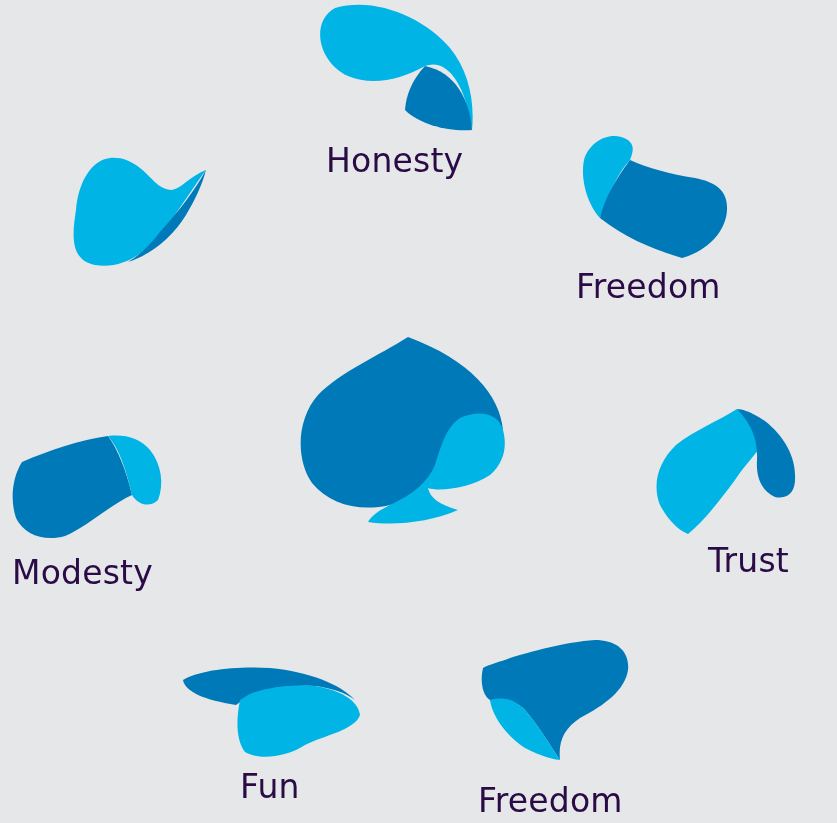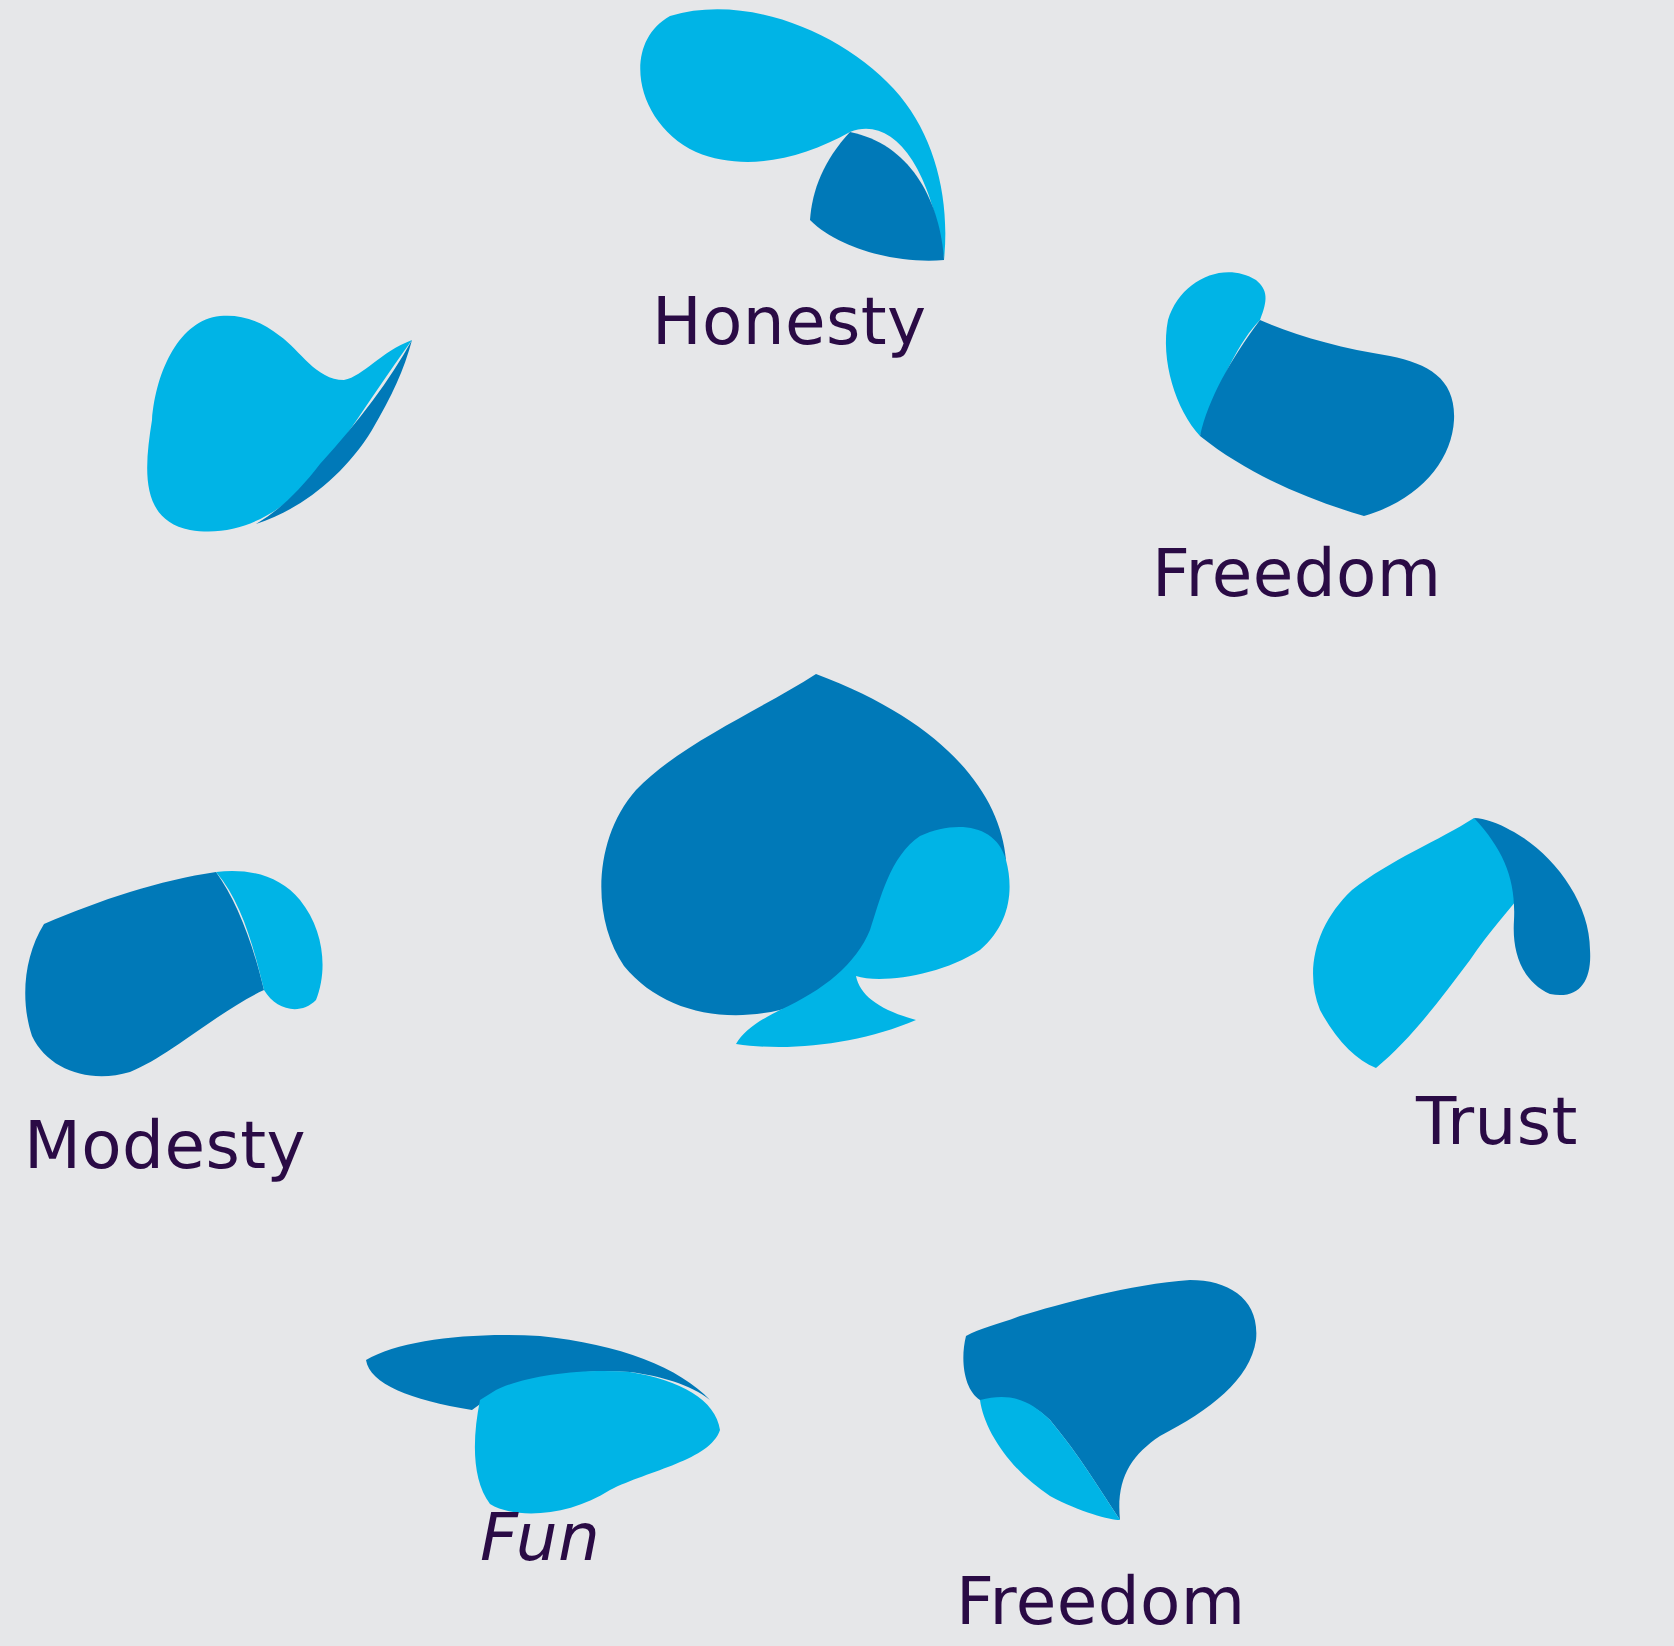--- a/index.html
+++ b/index.html
@@ -66,15 +66,15 @@
     <g>
       <path d="M483,668 C480,680 482,695 490,700 C500,705 510,695 525,710 C540,728 550,745 560,760 C558,740 565,728 580,718 C605,705 625,690 628,670 C630,650 615,640 595,640 C565,642 530,652 510,658 C500,662 490,664 483,668 Z" fill="#0079b8"></path>
       <path d="M490,700 C492,715 505,735 525,748 C540,756 555,760 560,760 C550,745 540,728 525,710 C515,700 505,696 490,700 Z" fill="#00b4e6"></path>
     </g>
   </svg>
 
   <div class="label" style="left:326px; top:144px;">Honesty</div>
   <div class="label" style="left:576px; top:270px;">Freedom</div>
   <div class="label" style="left:12px; top:556px;">Modesty</div>
   <div class="label" style="left:708px; top:544px;">Trust</div>
-  <div class="label" style="left:240px; top:752px;font-style:italic;">Fun</div>
+  <div class="label" style="left:240px; top:770px;">Fun</div>
   <div class="label" style="left:478px; top:770px;margin-top:14px;">Freedom</div>
 </div>
 
 </body></html>

